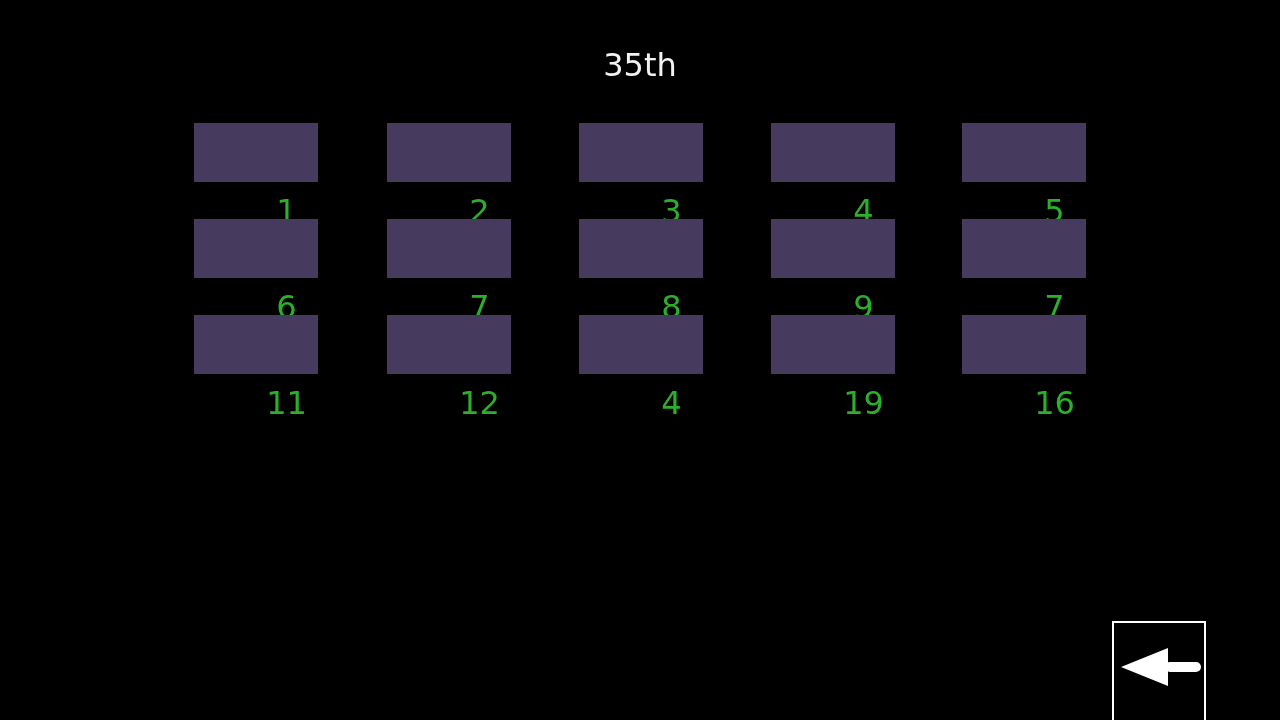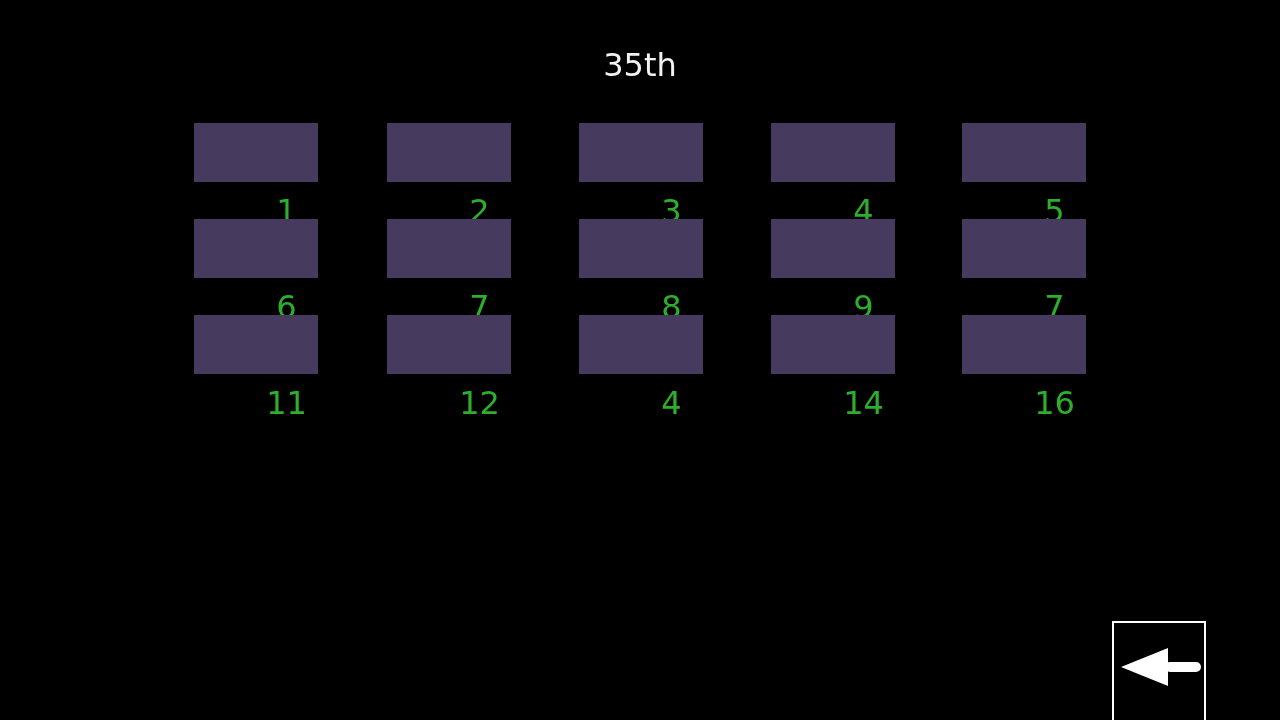--- a/index.html
+++ b/index.html
@@ -139,21 +139,21 @@
     <div class="tile r3 c1">
       <span>11</span>
     </div>
     <div class="tile r3 c2">
       <span>12</span>
     </div>
     <div class="tile r3 c3">
       <span>4</span>
     </div>
     <div class="tile r3 c4">
-      <span>14</span>
+      <span>19</span>
     </div>
     <div class="tile r3 c5">
       <span>16</span>
     </div>
 
   </div>
 
   <div id="back-button">
     <svg id="back-arrow-icon" viewBox="0 0 80 38">
       <polygon points="0,19 47,0 47,38" fill="#ffffff"></polygon>

